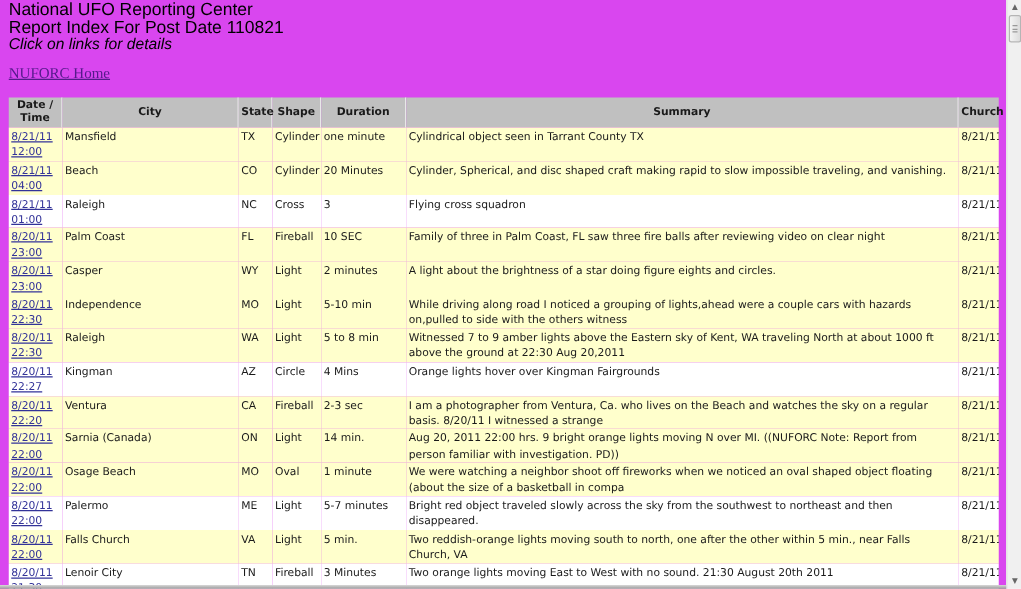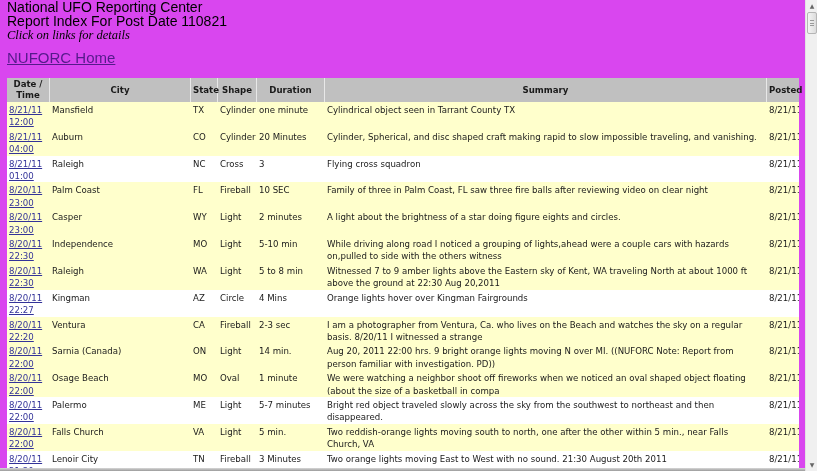--- a/index.html
+++ b/index.html
@@ -17,29 +17,29 @@
     }
     .title-block {
       position: absolute; left: 7px; top: 0px;
       font-family: "Liberation Sans", sans-serif;
       font-size: 14px; line-height: 14px;
       color: #000;
     }
     .title-line { display: block; height: 14px; }
     .subtitle {
       display: block;
-      font-family: Liberation Serif, serif;
+      font-family: Liberation Sans, sans-serif;
       font-style: italic;
       font-size: 12.5px; line-height: 14px;
       color: #000;
     }
     .home-link {
       position: absolute; left: 7px; top: 51px;
-      font-family: Liberation Sans, sans-serif;
-      font-size: 15px; line-height: 14px;
+      font-family: Liberation Serif, serif;
+      font-size: 12px; line-height: 14px;
       color: #551a8b; text-decoration: underline;
       cursor: pointer;
     }
     table.reports {
       position: absolute; left: 7px; top: 78px;
       width: 792px;
       border-collapse: separate; border-spacing: 0;
       font-family: "DejaVu Sans", sans-serif;
       font-size: 8.6px;
       color: #1a1a1a;
@@ -124,36 +124,36 @@
       <col style="width:32px">
     </colgroup>
     <thead>
       <tr>
         <th>Date / Time</th>
         <th>City</th>
         <th>State</th>
         <th>Shape</th>
         <th>Duration</th>
         <th>Summary</th>
-        <th>Posted</th>
+        <th>Church</th>
       </tr>
     </thead>
     <tbody id="report-rows">
         <tr class="yellow">
           <td><a class="date-link"><span>8/21/11</span><br><span>12:00</span></a></td>
           <td>Mansfield</td>
           <td>TX</td>
           <td>Cylinder</td>
           <td>one minute</td>
           <td class="summary">Cylindrical object seen in Tarrant County TX</td>
           <td>8/21/11</td>
         </tr>
         <tr class="yellow">
           <td><a class="date-link"><span>8/21/11</span><br><span>04:00</span></a></td>
-          <td>Auburn</td>
+          <td>Beach</td>
           <td>CO</td>
           <td>Cylinder</td>
           <td>20 Minutes</td>
           <td class="summary">Cylinder, Spherical, and disc shaped craft making rapid to slow impossible traveling, and vanishing.</td>
           <td>8/21/11</td>
         </tr>
         <tr class="white">
           <td><a class="date-link"><span>8/21/11</span><br><span>01:00</span></a></td>
           <td>Raleigh</td>
           <td>NC</td>

